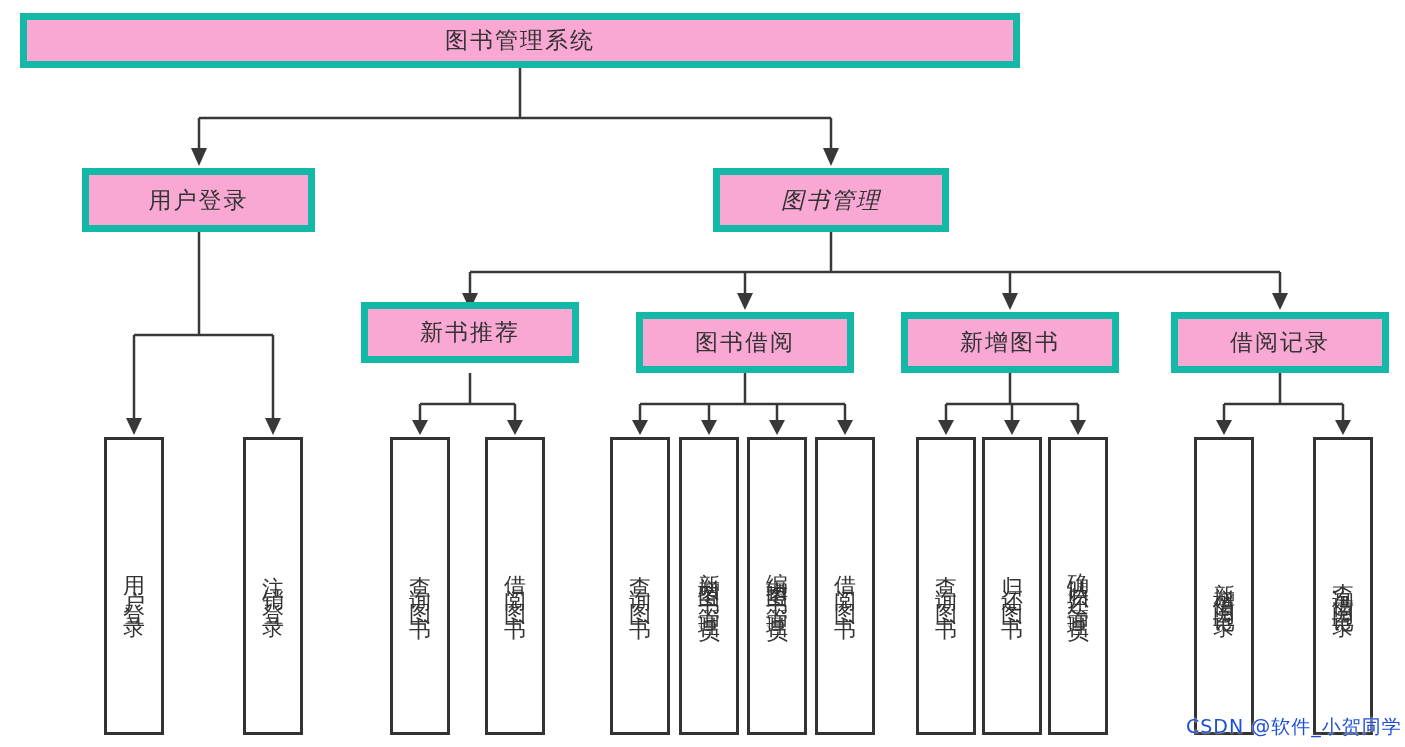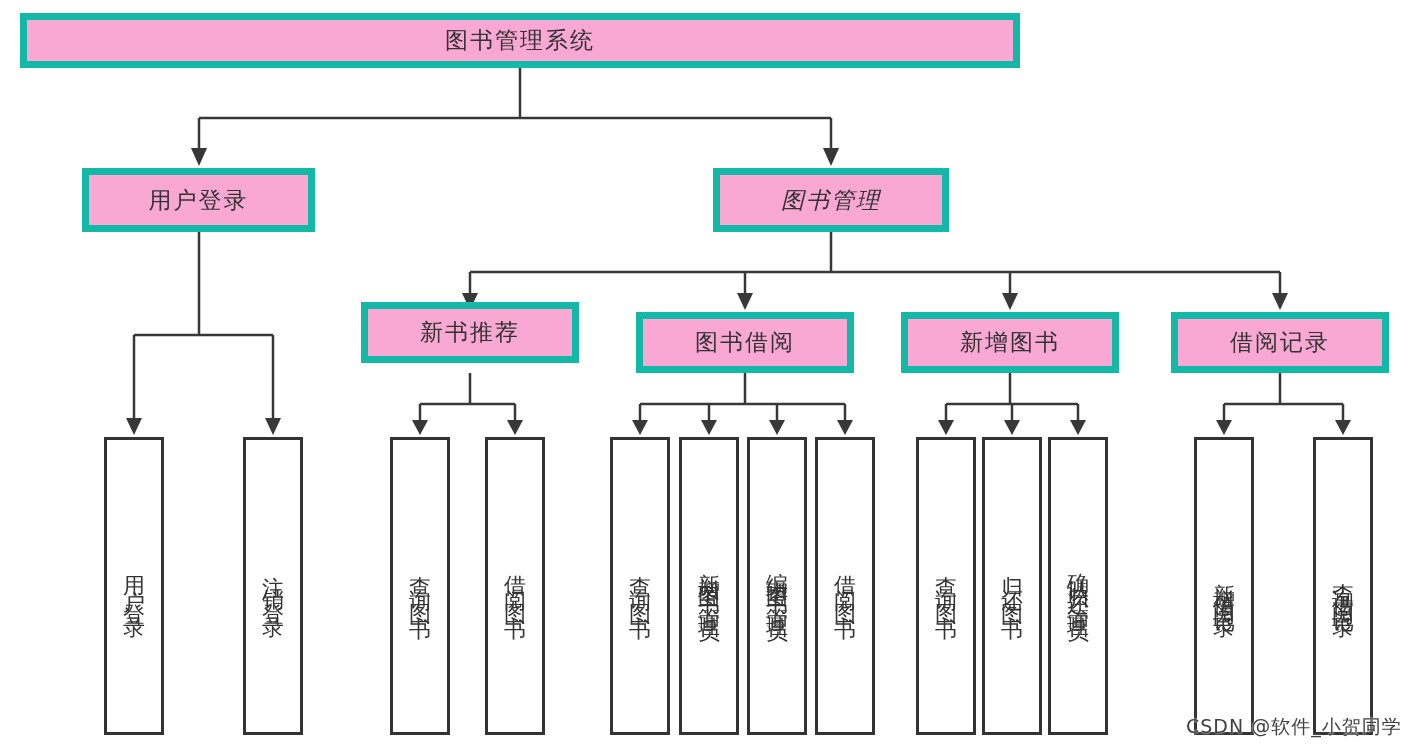--- a/index.html
+++ b/index.html
@@ -37,21 +37,21 @@
     writing-mode:vertical-rl;
     text-orientation:mixed;
     font-size:22px;
     line-height:1;
     white-space:nowrap;
   }
   .watermark{
     position:absolute;
     left:1186px;top:714px;
     font-size:19px;
-    color:#404040;
+    color:#1d4ed8;
     letter-spacing:1px;
     white-space:nowrap;
     text-shadow:0 0 3px rgba(255,255,255,0.9), 0 0 1px rgba(255,255,255,0.9);
     z-index:5;
     text-align:right;
   }
 </style>
 </head>
 <body>
 

